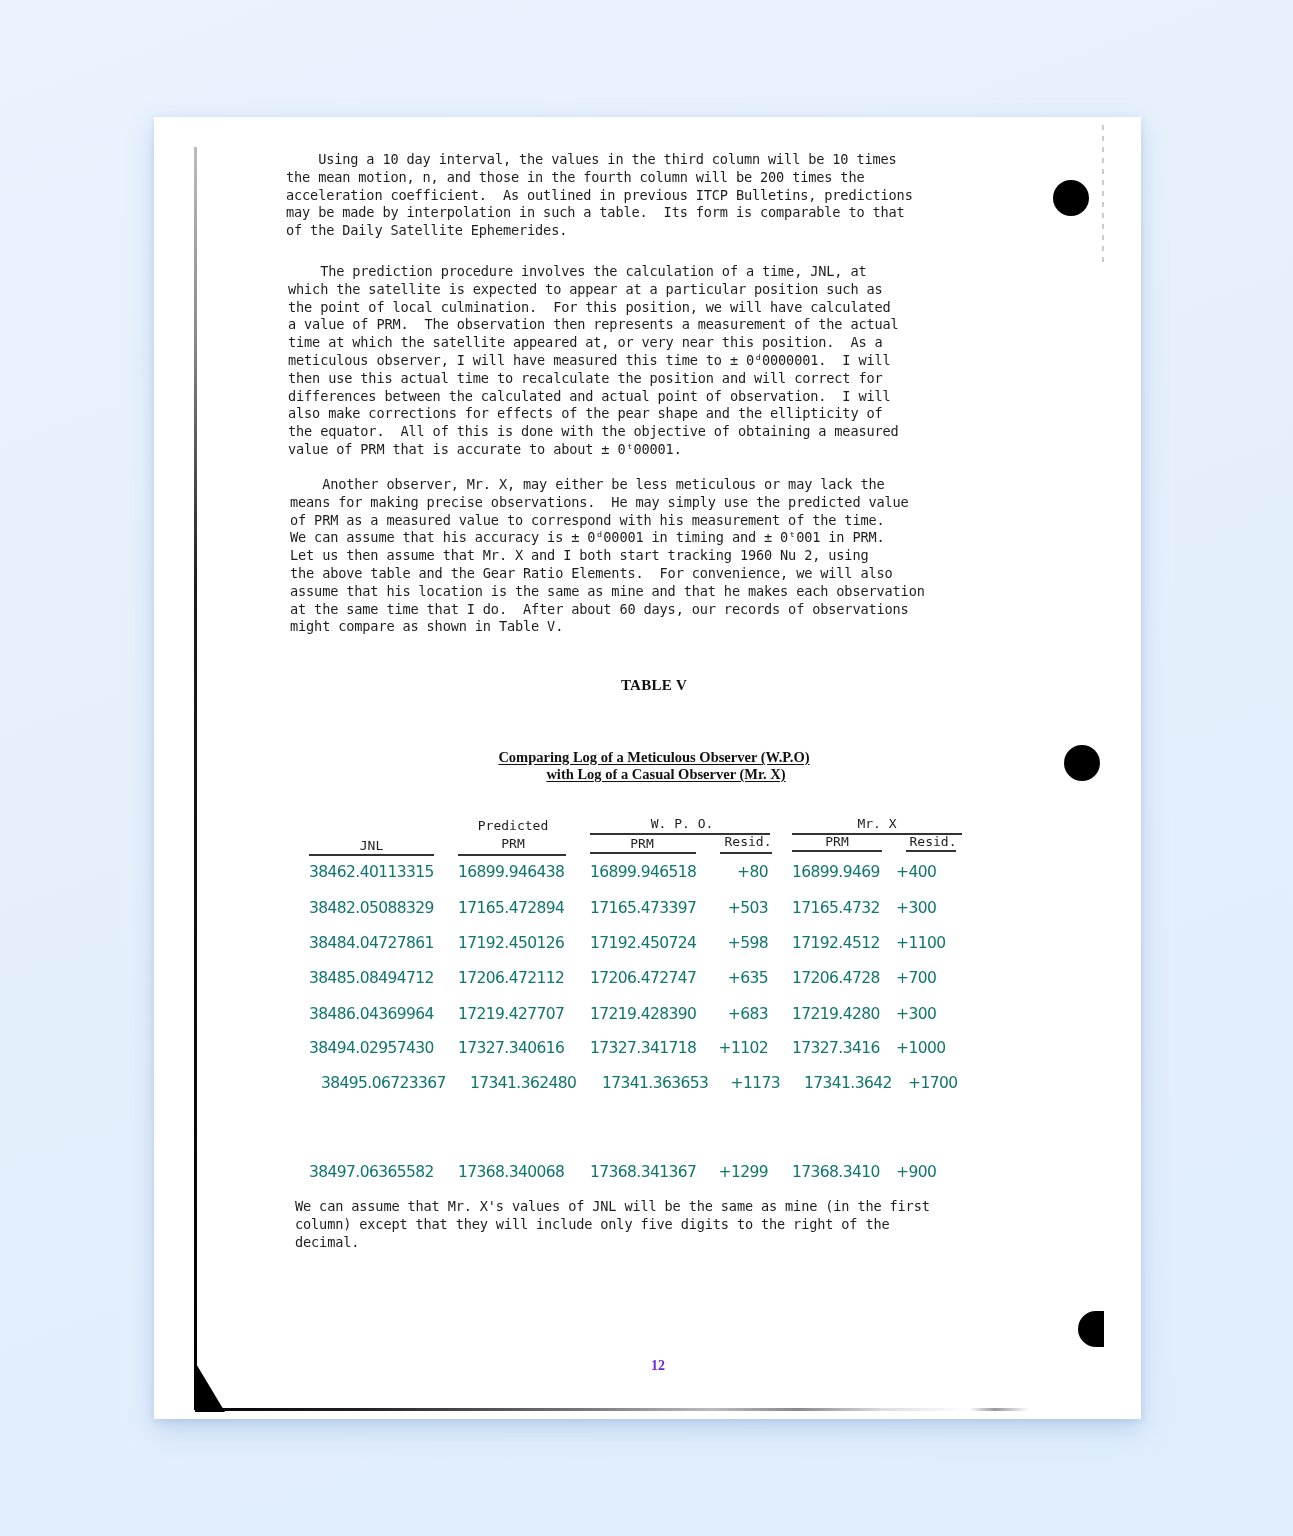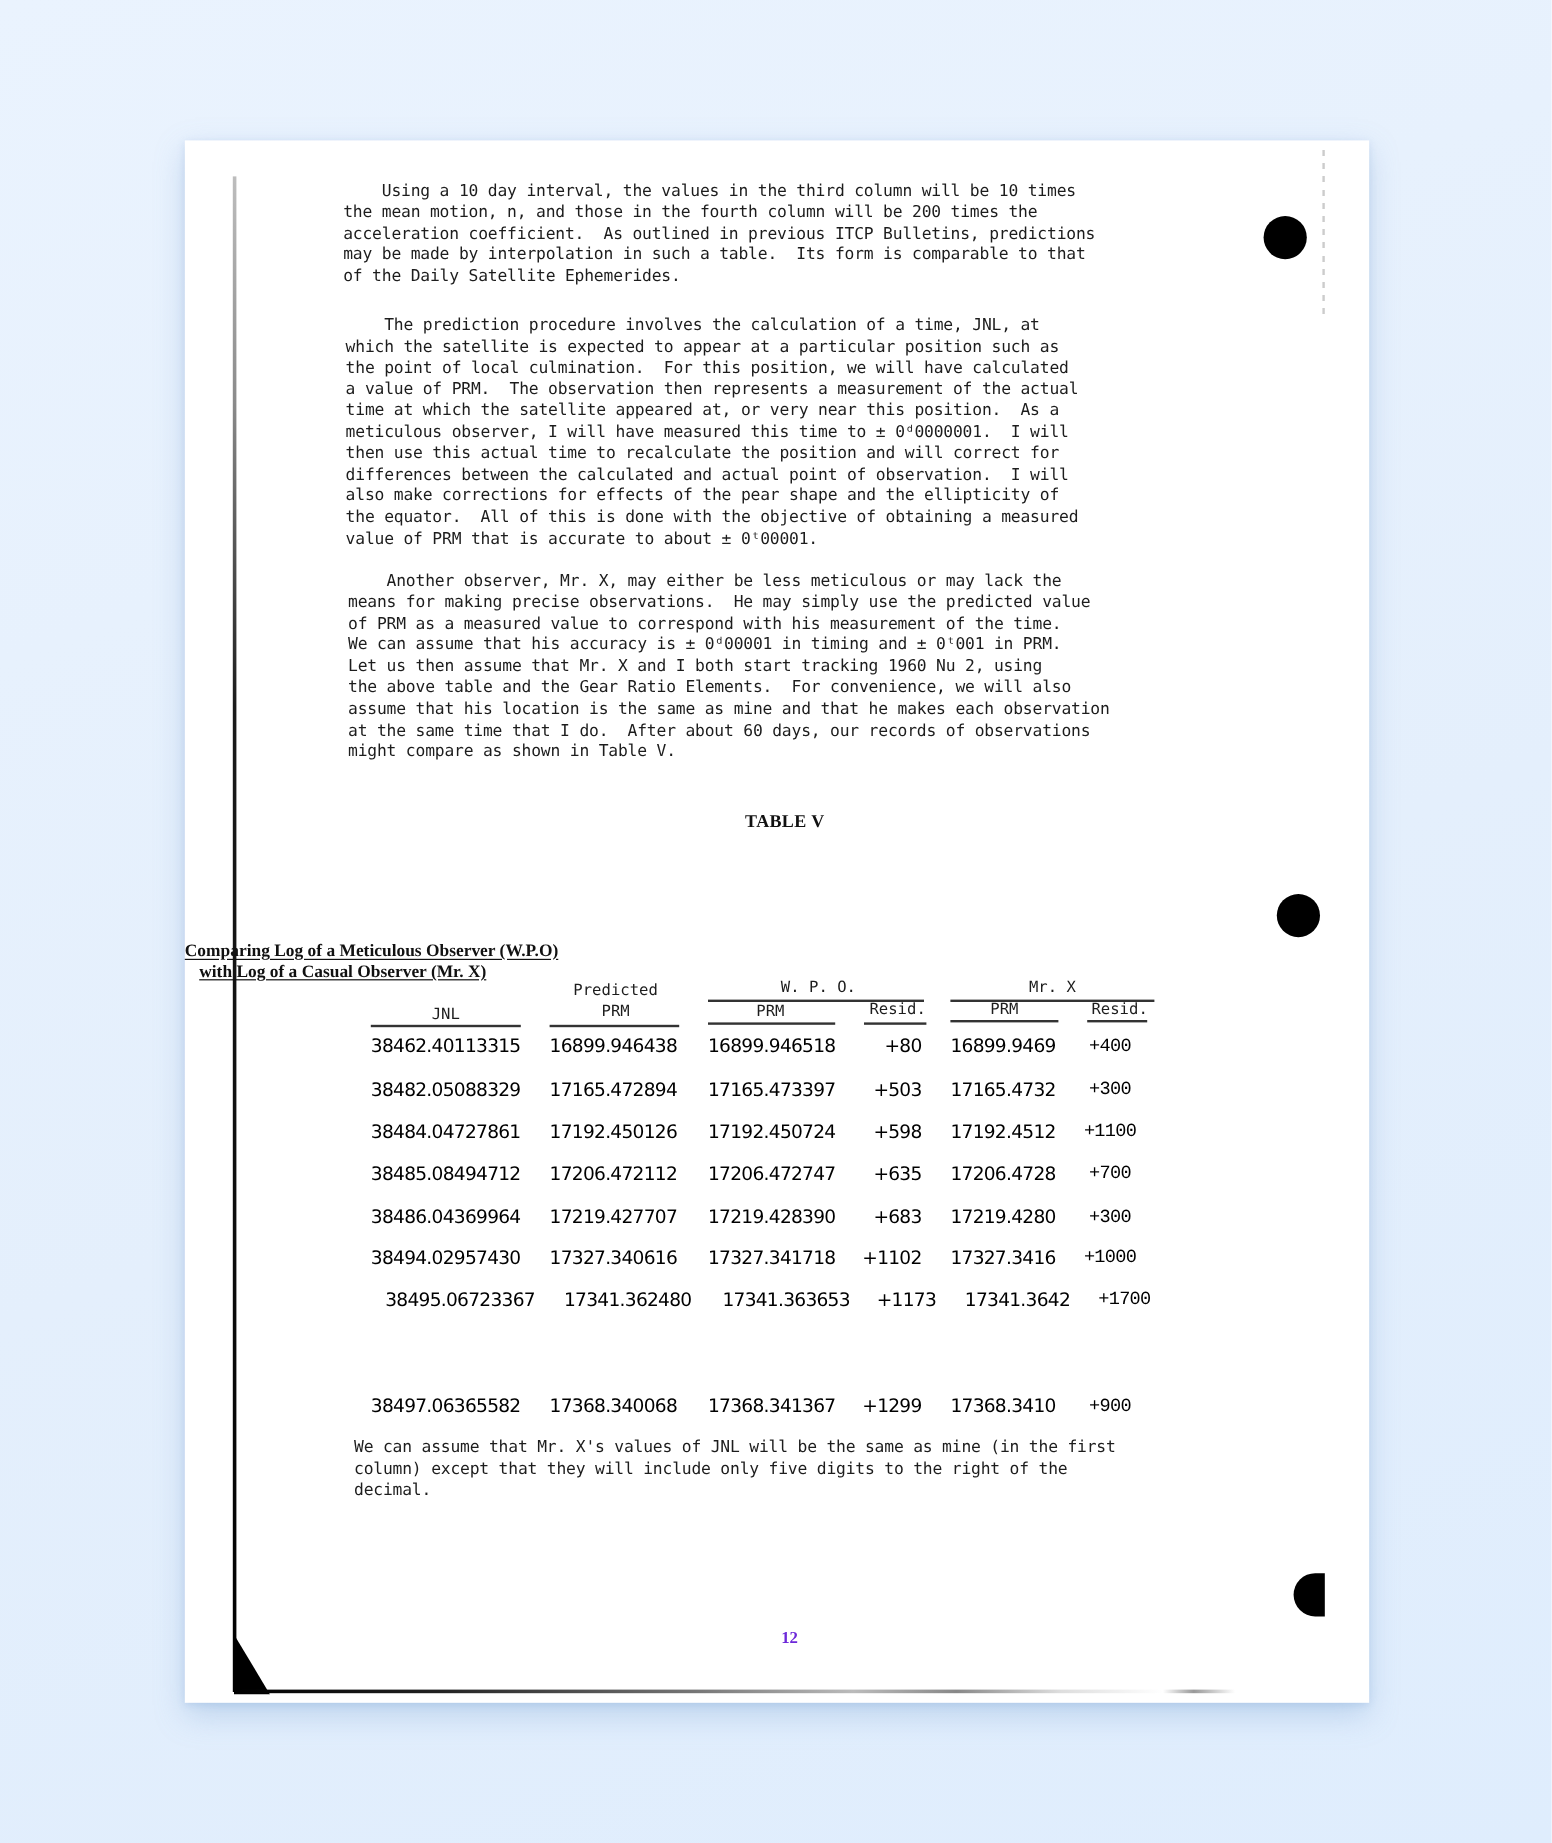--- a/index.html
+++ b/index.html
@@ -41,40 +41,40 @@
   .p2 { left: 134px; top: 146px; }
   .p3 { left: 136px; top: 359px; }
   .p4 { left: 141px; top: 1081px; }
   .p5 { left: 143px; top: 1152px; }
 
   .serif { font-family: "Liberation Serif", "DejaVu Serif", serif; color: #111; }
   .table-title { position: absolute; left: 0; width: 1000px; text-align: center; font-size: 15px; font-weight: bold; letter-spacing: 0.3px; }
   .t-title1 { top: 560px; }
   .t-title2 { top: 595px; }
   .t-title2 span { text-decoration: underline; text-underline-offset: 3px; }
-  .t-sub { position: absolute; left: 0; width: 1000px; font-size: 14.5px; font-weight: bold; line-height: 18px; margin-top: 36px; }
+  .t-sub { position: absolute; left: 0; width: 1000px; text-align: center; font-size: 14.5px; font-weight: bold; line-height: 18px; }
   .t-sub1 { top: 631px; }
   .t-sub2 { top: 648px; padding-left: 12px; }
   .t-sub span { text-decoration: underline; text-underline-offset: 2px; }
 
   .hdr { position: absolute; font-size: 13px; color: #1d1d1d; text-align: center; }
   .hdr-line { position: absolute; height: 2px; background: #333; }
 
   .row { position: absolute; left: 0; width: 987px; height: 24px; }
   .cell {
     position: absolute; top: 0;
     font-family: "DejaVu Sans", "Liberation Sans", sans-serif;
-    font-size: 15.5px; color: #000000; letter-spacing: -0.6px; white-space: nowrap;
+    font-size: 15.5px; color: #0f766e; letter-spacing: -0.6px; white-space: nowrap;
   }
   .c-jnl { left: 155px; }
   .c-pred { left: 304px; }
   .c-wpo { left: 436px; }
   .c-wres { left: 560px; width: 54px; text-align: right; }
   .c-mrx { left: 638px; }
-  .c-mres { left: 742px; width: 58px; text-align: center; font-family: Liberation Mono, monospace; }
+  .c-mres { left: 742px; width: 58px; text-align: left; }
 
   .page-num { position: absolute; left: 497px; top: 1241px; font-family: "Liberation Serif", serif; font-weight: bold; font-size: 14px; color: #6d28d9; }
 </style>
 </head>
 <body>
 
 <div class="page">
   <div class="left-rule"></div>
   <svg class="corner-wedge" viewBox="0 0 40 50">
     <polygon points="0,0 0,50 30,50" fill="#000"></polygon>

